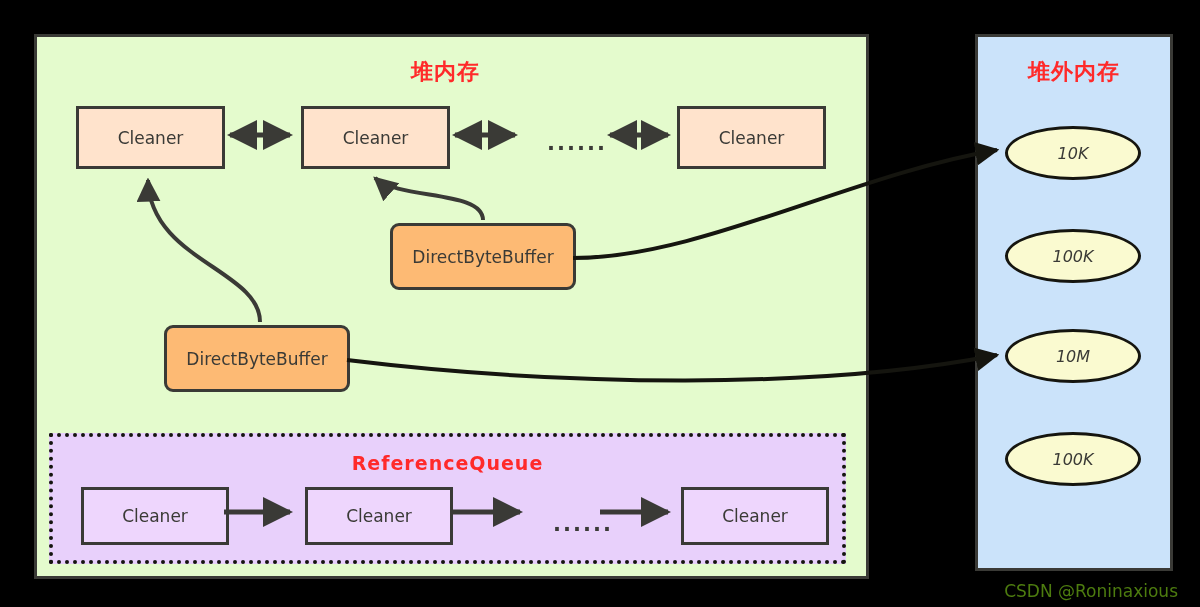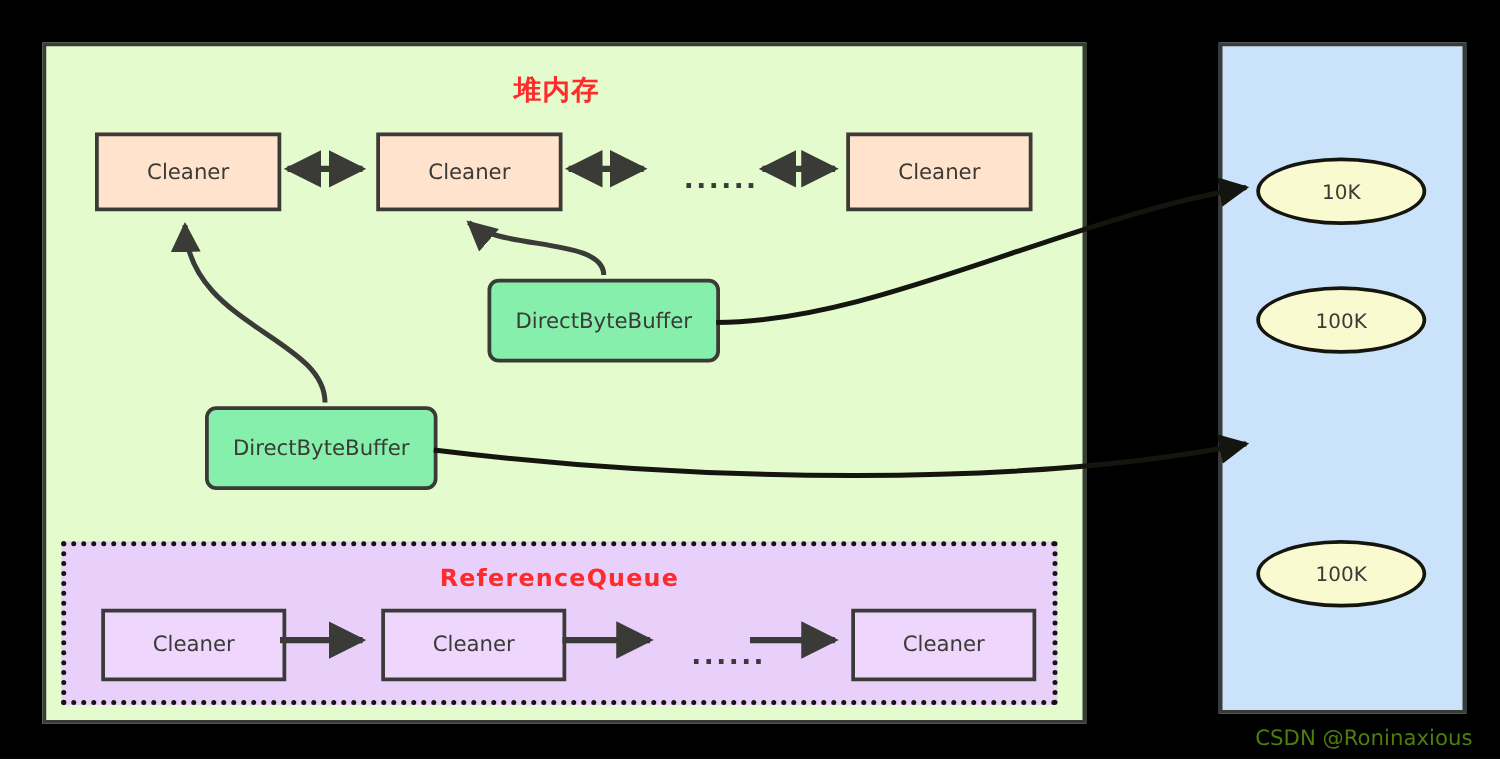--- a/index.html
+++ b/index.html
@@ -65,21 +65,21 @@
     border: 3px solid #3a3a36;
     display: flex;
     align-items: center;
     justify-content: center;
     font-size: 17px;
     color: #3a3a36;
   }
   .dbb-box {
     position: absolute;
     box-sizing: border-box;
-    background: #86efac;
+    background: #fdba74;
     border: 3px solid #3a3a36;
     border-radius: 9px;
     display: flex;
     align-items: center;
     justify-content: center;
     font-size: 17px;
     color: #3a3a36;
   }
   #refqueue-box {
     position: absolute;
@@ -106,20 +106,21 @@
     position: absolute;
     box-sizing: border-box;
     background: #fafad0;
     border: 3px solid #15150f;
     border-radius: 50%;
     display: flex;
     align-items: center;
     justify-content: center;
     font-size: 16px;
     color: #3a3a36;
+    font-style: italic;
   }
   .ellipsis-dots {
     position: absolute;
     color: #3a3a36;
     font-size: 21px;
     letter-spacing: 2px;
     font-weight: bold;
     line-height: 1;
     white-space: nowrap;
   }
@@ -176,26 +177,30 @@
         <span>Cleaner</span>
       </div>
       <div class="rq-cleaner" style="left:628px; top:50px; width:148px; height:58px;">
         <span>Cleaner</span>
       </div>
       <div class="ellipsis-dots" style="left:500px; top:77px;">......</div>
     </div>
   </div>
 
   <div class="panel" id="offheap-panel">
+    <div class="panel-title" id="offheap-title">堆外内存</div>
 
     <div class="memblock" style="left:27px; top:89px; width:136px; height:54px;">
       <span>10K</span>
     </div>
     <div class="memblock" style="left:27px; top:192px; width:136px; height:54px;">
       <span>100K</span>
+    </div>
+    <div class="memblock" style="left:27px; top:292px; width:136px; height:54px;">
+      <span>10M</span>
     </div>
     <div class="memblock" style="left:27px; top:395px; width:136px; height:54px;">
       <span>100K</span>
     </div>
   </div>
 
   <svg class="overlay" viewBox="0 0 1200 607" xmlns="http://www.w3.org/2000/svg">
     <defs>
       <marker id="arrHead" viewBox="0 0 10 10" refX="9" refY="5" markerWidth="6" markerHeight="6" orient="auto-start-reverse">
         <path d="M 0 0 L 10 5 L 0 10 z" fill="#3a3a36"></path>

